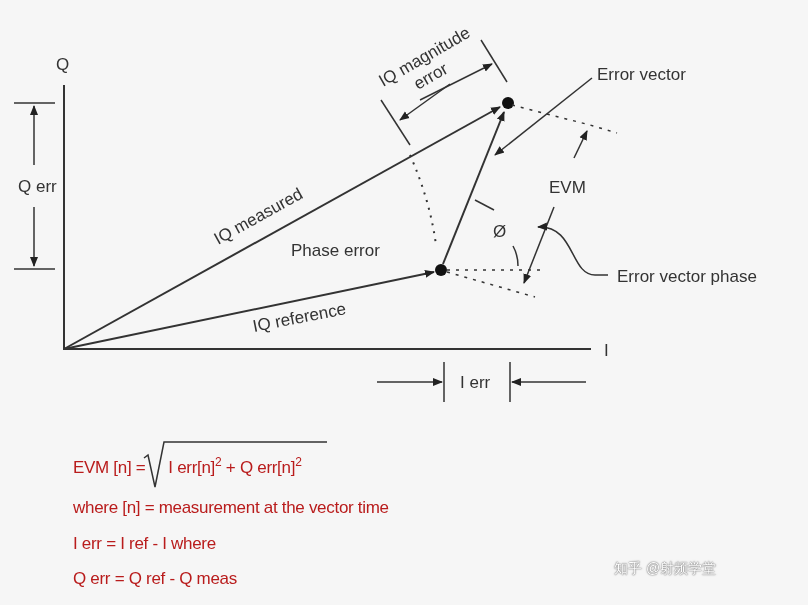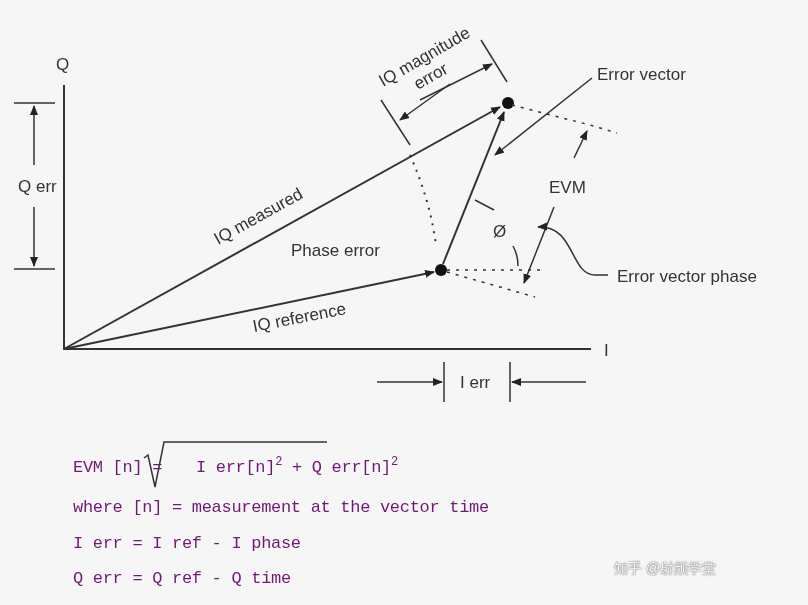--- a/index.html
+++ b/index.html
@@ -1,20 +1,20 @@
 <!DOCTYPE html>
 <html><head>
 <meta charset="utf-8">
 <style>
   html, body { margin:0; padding:0; }
   body { width:808px; height:605px; background:#f6f6f6; overflow:hidden; position:relative; font-family:"Liberation Sans", sans-serif; }
   svg { position:absolute; left:0; top:0; }
   .lbl { font-family:"Liberation Sans", sans-serif; fill:#333; font-size:17px; }
   .stroke { stroke:#333; fill:none; }
-  .formula { position:absolute; left:73px; color:#701a75; font-size:17px; font-family:Liberation Mono, monospace; letter-spacing:-0.3px; }
+  .formula { position:absolute; left:73px; color:#b91c1c; font-size:17px; font-family:Liberation Sans, sans-serif; letter-spacing:-0.3px; }
   .watermark { position:absolute; left:614px; top:560px; font-size:14px; color:#fff; text-shadow:0 0 2px #777, 0 0 1px #555; font-family:Liberation Sans, sans-serif; }
 </style>
 </head>
 <body>
 
 <svg width="808" height="605" viewBox="0 0 808 605">
   <defs>
     <marker id="ah" markerWidth="10" markerHeight="10" refX="9" refY="5" orient="auto" markerUnits="userSpaceOnUse">
       <path d="M0,1 L10,5 L0,9 Z" fill="#222"></path>
     </marker>
@@ -80,16 +80,16 @@
   <path d="M144,458 L148,455 L155,487 L164,442 L327,442" class="stroke" stroke-width="1.5"></path>
 </svg>
 
 <div class="formula" style="top:455px;">
   <span>EVM [n] =</span>
   <span style="display:inline-block;width:14px;"></span>
   <span>I err[n]</span><sup style="font-size:12px;">2</sup>
   <span>+ Q err[n]</span><sup style="font-size:12px;">2</sup>
 </div>
 <div class="formula" style="top:498px;">where [n] = measurement at the vector time</div>
-<div class="formula" style="top:534px;">I err = I ref - I phase</div>
-<div class="formula" style="top:569px;">Q err = Q ref - Q time</div>
+<div class="formula" style="top:534px;">I err = I ref - I where</div>
+<div class="formula" style="top:569px;">Q err = Q ref - Q meas</div>
 
 <div class="watermark">知乎 @射频学堂</div>
 
 </body></html>

